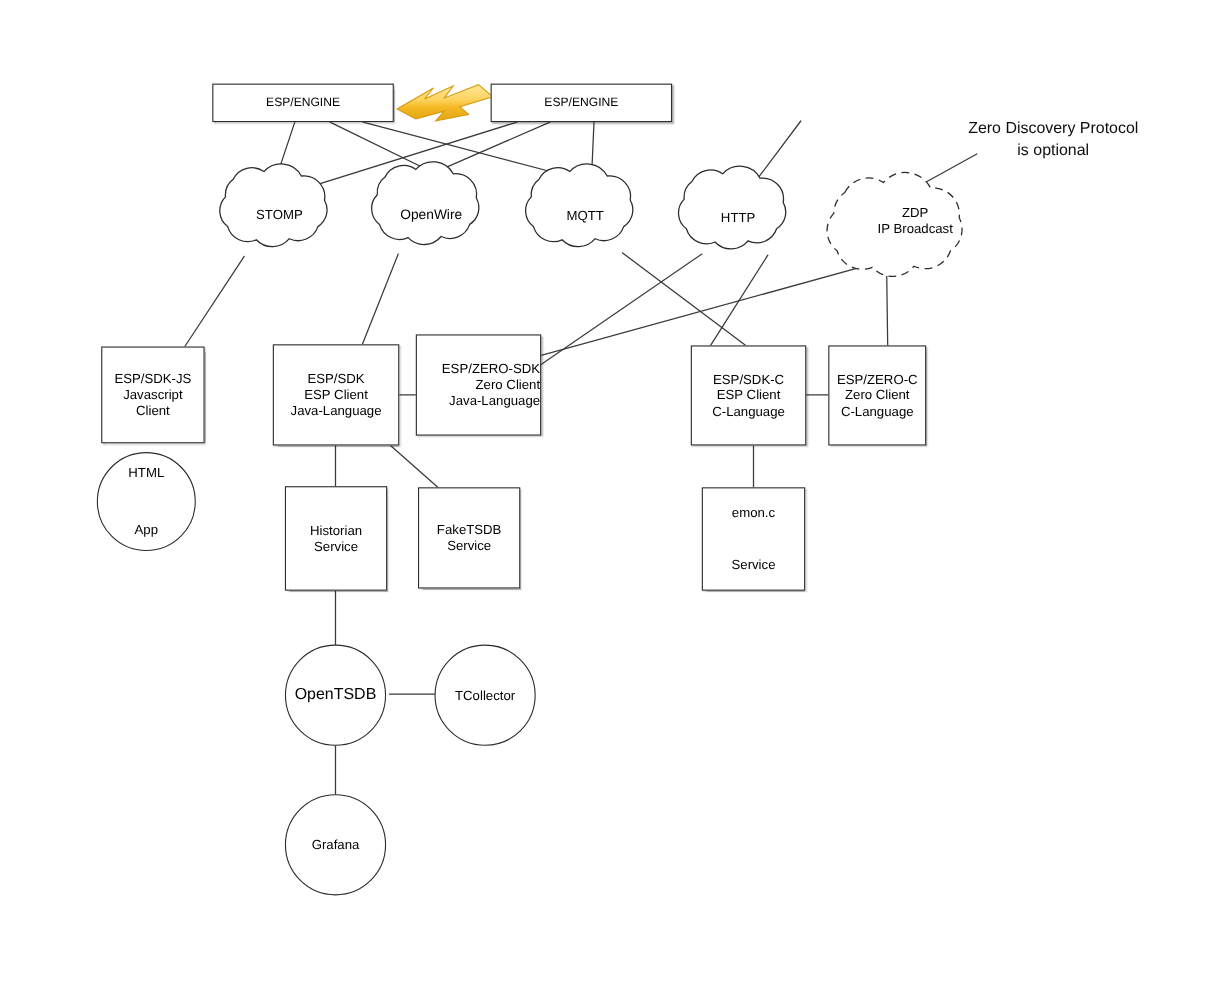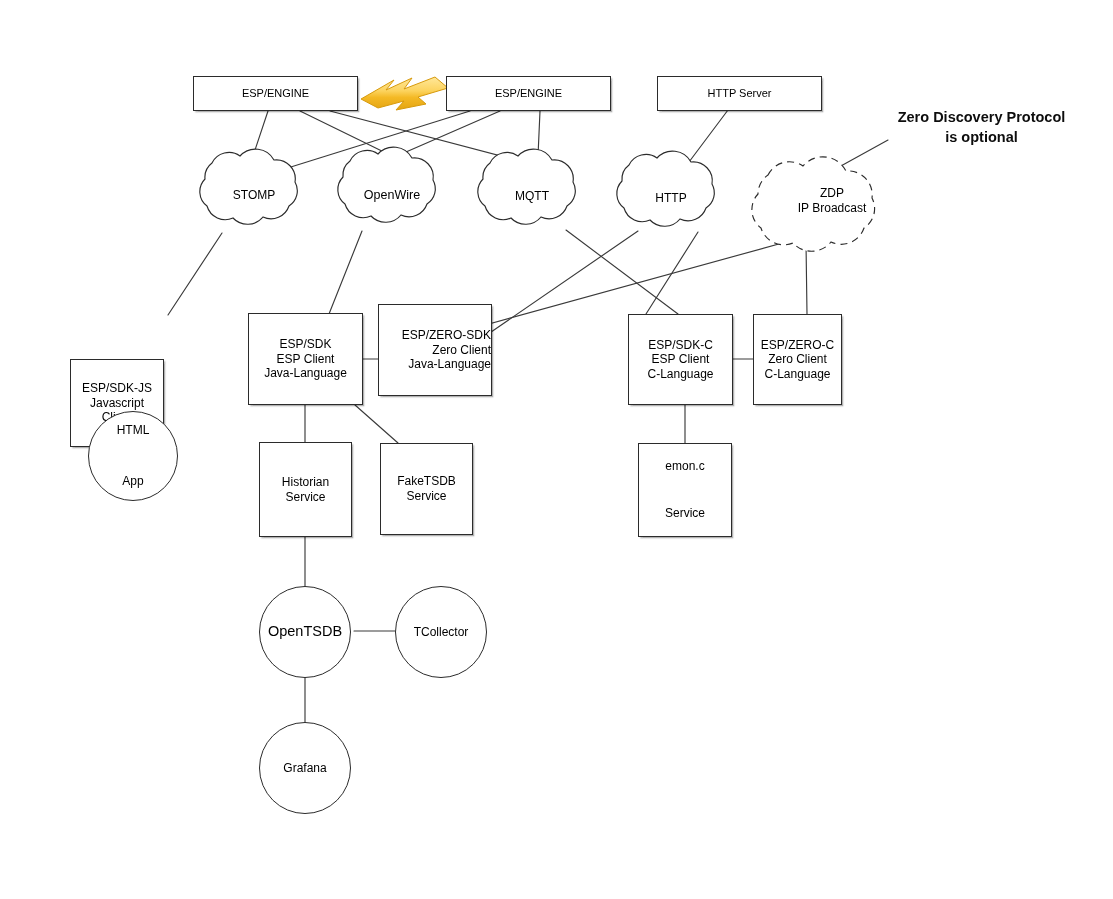--- a/index.html
+++ b/index.html
@@ -129,47 +129,44 @@
   </svg>
 
   <div class="node box f11" style="left:193px; top:76px; width:165px; height:35px;">
     <span class="ln">ESP/ENGINE</span>
   </div>
 
   <div class="node box f11" style="left:446px; top:76px; width:165px; height:35px;">
     <span class="ln">ESP/ENGINE</span>
   </div>
 
-  <div class="node box f11" style="left:657px; top:76px; width:165px; height:35px;">
-    <span class="ln">HTTP Server</span>
-  </div>
 
   <div class="cloud-label f13" style="left:202px; top:188px; width:104px;">
     <span class="ln">STOMP</span>
   </div>
   <div class="cloud-label f12" style="left:340px; top:188px; width:104px;">
     <span class="ln">OpenWire</span>
   </div>
   <div class="cloud-label f13" style="left:480px; top:189px; width:104px;">
     <span class="ln">MQTT</span>
   </div>
   <div class="cloud-label f13" style="left:619px; top:191px; width:104px;">
     <span class="ln">HTTP</span>
   </div>
   <div class="cloud-label f13" style="left:767px; top:186px; width:130px;">
     <span class="ln">ZDP</span>
     <span class="ln">IP Broadcast</span>
   </div>
 
-  <div class="note" style="left:894px; top:107px; width:175px;font-weight:bold;">
+  <div class="note" style="left:870px; top:107px; width:175px;">
     <span class="ln">Zero Discovery Protocol</span>
     <span class="ln">is optional</span>
   </div>
 
-  <div class="node box f13" style="left:70px; top:315px; width:94px; height:88px;margin-top:44px;">
+  <div class="node box f13" style="left:92px; top:315px; width:94px; height:88px;">
     <span class="ln">ESP/SDK-JS</span>
     <span class="ln">Javascript</span>
     <span class="ln">Client</span>
   </div>
 
   <div class="node box f13" style="left:248px; top:313px; width:115px; height:92px;">
     <span class="ln">ESP/SDK</span>
     <span class="ln">ESP Client</span>
     <span class="ln">Java-Language</span>
   </div>

